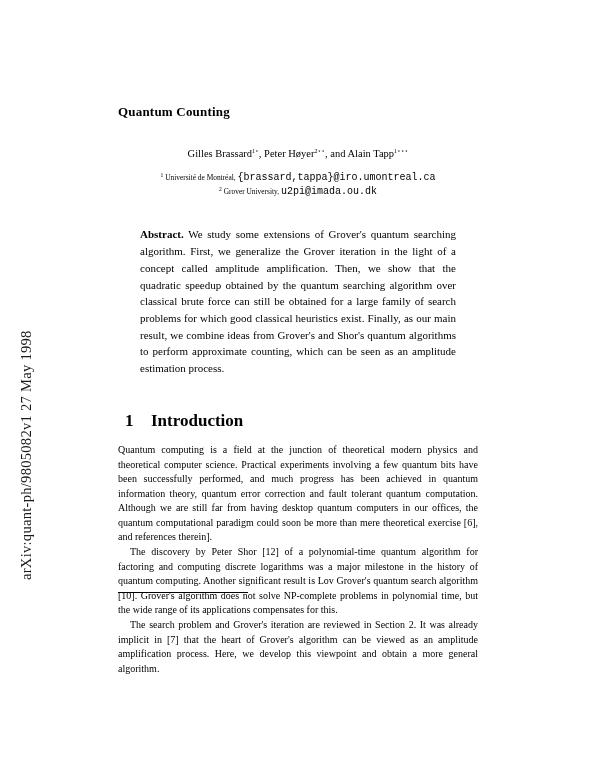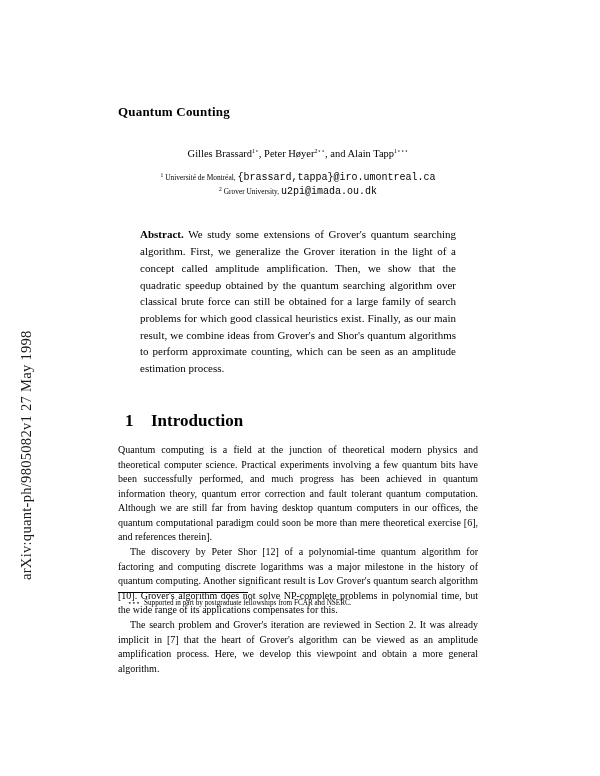--- a/index.html
+++ b/index.html
@@ -179,19 +179,15 @@
       <p>Quantum computing is a field at the junction of theoretical modern physics and theoretical computer science. Practical experiments involving a few quantum bits have been successfully performed, and much progress has been achieved in quantum information theory, quantum error correction and fault tolerant quantum computation. Although we are still far from having desktop quantum computers in our offices, the quantum computational paradigm could soon be more than mere theoretical exercise [6], and references therein].</p>
       <p>The discovery by Peter Shor [12] of a polynomial-time quantum algorithm for factoring and computing discrete logarithms was a major milestone in the history of quantum computing. Another significant result is Lov Grover's quantum search algorithm [10]. Grover's algorithm does not solve NP-complete problems in polynomial time, but the wide range of its applications compensates for this.</p>
       <p>The search problem and Grover's iteration are reviewed in Section 2. It was already implicit in [7] that the heart of Grover's algorithm can be viewed as an amplitude amplification process. Here, we develop this viewpoint and obtain a more general algorithm.</p>
     </div>
 
   </div>
 
   <div class="rule"></div>
 
   <div class="footnotes">
-    <div class="fn">
-      <div class="fn-mark">⋆⋆⋆</div>
-      <div class="fn-body">Supported in part by postgraduate fellowships from FCAR and NSERC.</div>
-    </div>
   </div>
 
 </div>
 
 </body></html>

